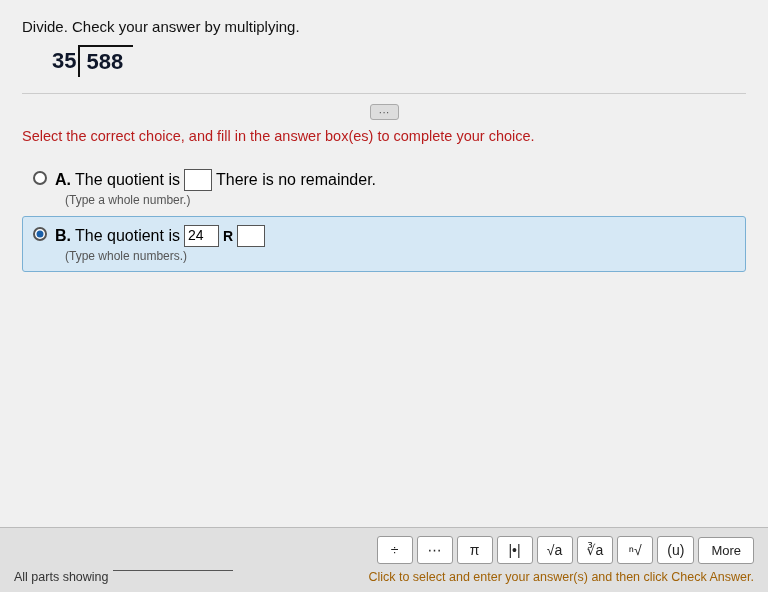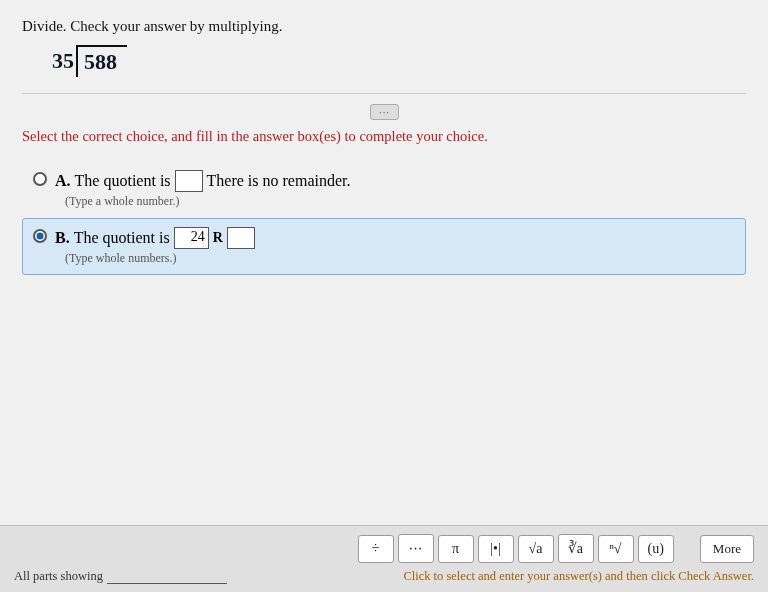--- a/index.html
+++ b/index.html
@@ -1,15 +1,15 @@
 <!DOCTYPE html>
 <html><head>
   <meta charset="utf-8">
   <style>
-    * { box-sizing: border-box; margin: 0; padding: 0; font-family: Liberation Serif, serif; }
+    * { box-sizing: border-box; margin: 0; padding: 0; }
     body {
       font-family: Arial, sans-serif;
       background: #e8e8e8;
       width: 768px;
       height: 592px;
       overflow: hidden;
       display: flex;
       flex-direction: column;
     }
 
@@ -138,21 +138,20 @@
       min-width: 28px;
       height: 22px;
       background: white;
       vertical-align: middle;
       padding: 1px 3px;
       font-size: 14px;
     }
 
     .answer-box.filled {
       min-width: 35px;
-      text-align: right;
     }
 
     .choice-hint {
       font-size: 12px;
       color: #555;
       margin-left: 10px;
     }
 
     .bottom-toolbar {
       background: #e0e0e0;
@@ -178,37 +177,36 @@
       font-size: 14px;
       cursor: pointer;
       color: #222;
       min-width: 36px;
       text-align: center;
     }
 
     .math-btn.more {
       padding: 5px 12px;
       font-size: 13px;
-      margin-left: 22px;
     }
 
     .bottom-bar {
       display: flex;
       align-items: center;
       justify-content: space-between;
     }
 
     .click-instruction {
       font-size: 12.5px;
       color: #a16207;
     }
 
     .all-parts-row {
       display: flex;
-      align-items: flex-end;
+      align-items: flex-start;
       gap: 4px;
     }
 
     .all-parts-label {
       font-size: 12.5px;
       color: #333;
     }
 
     .all-parts-line {
       width: 120px;

